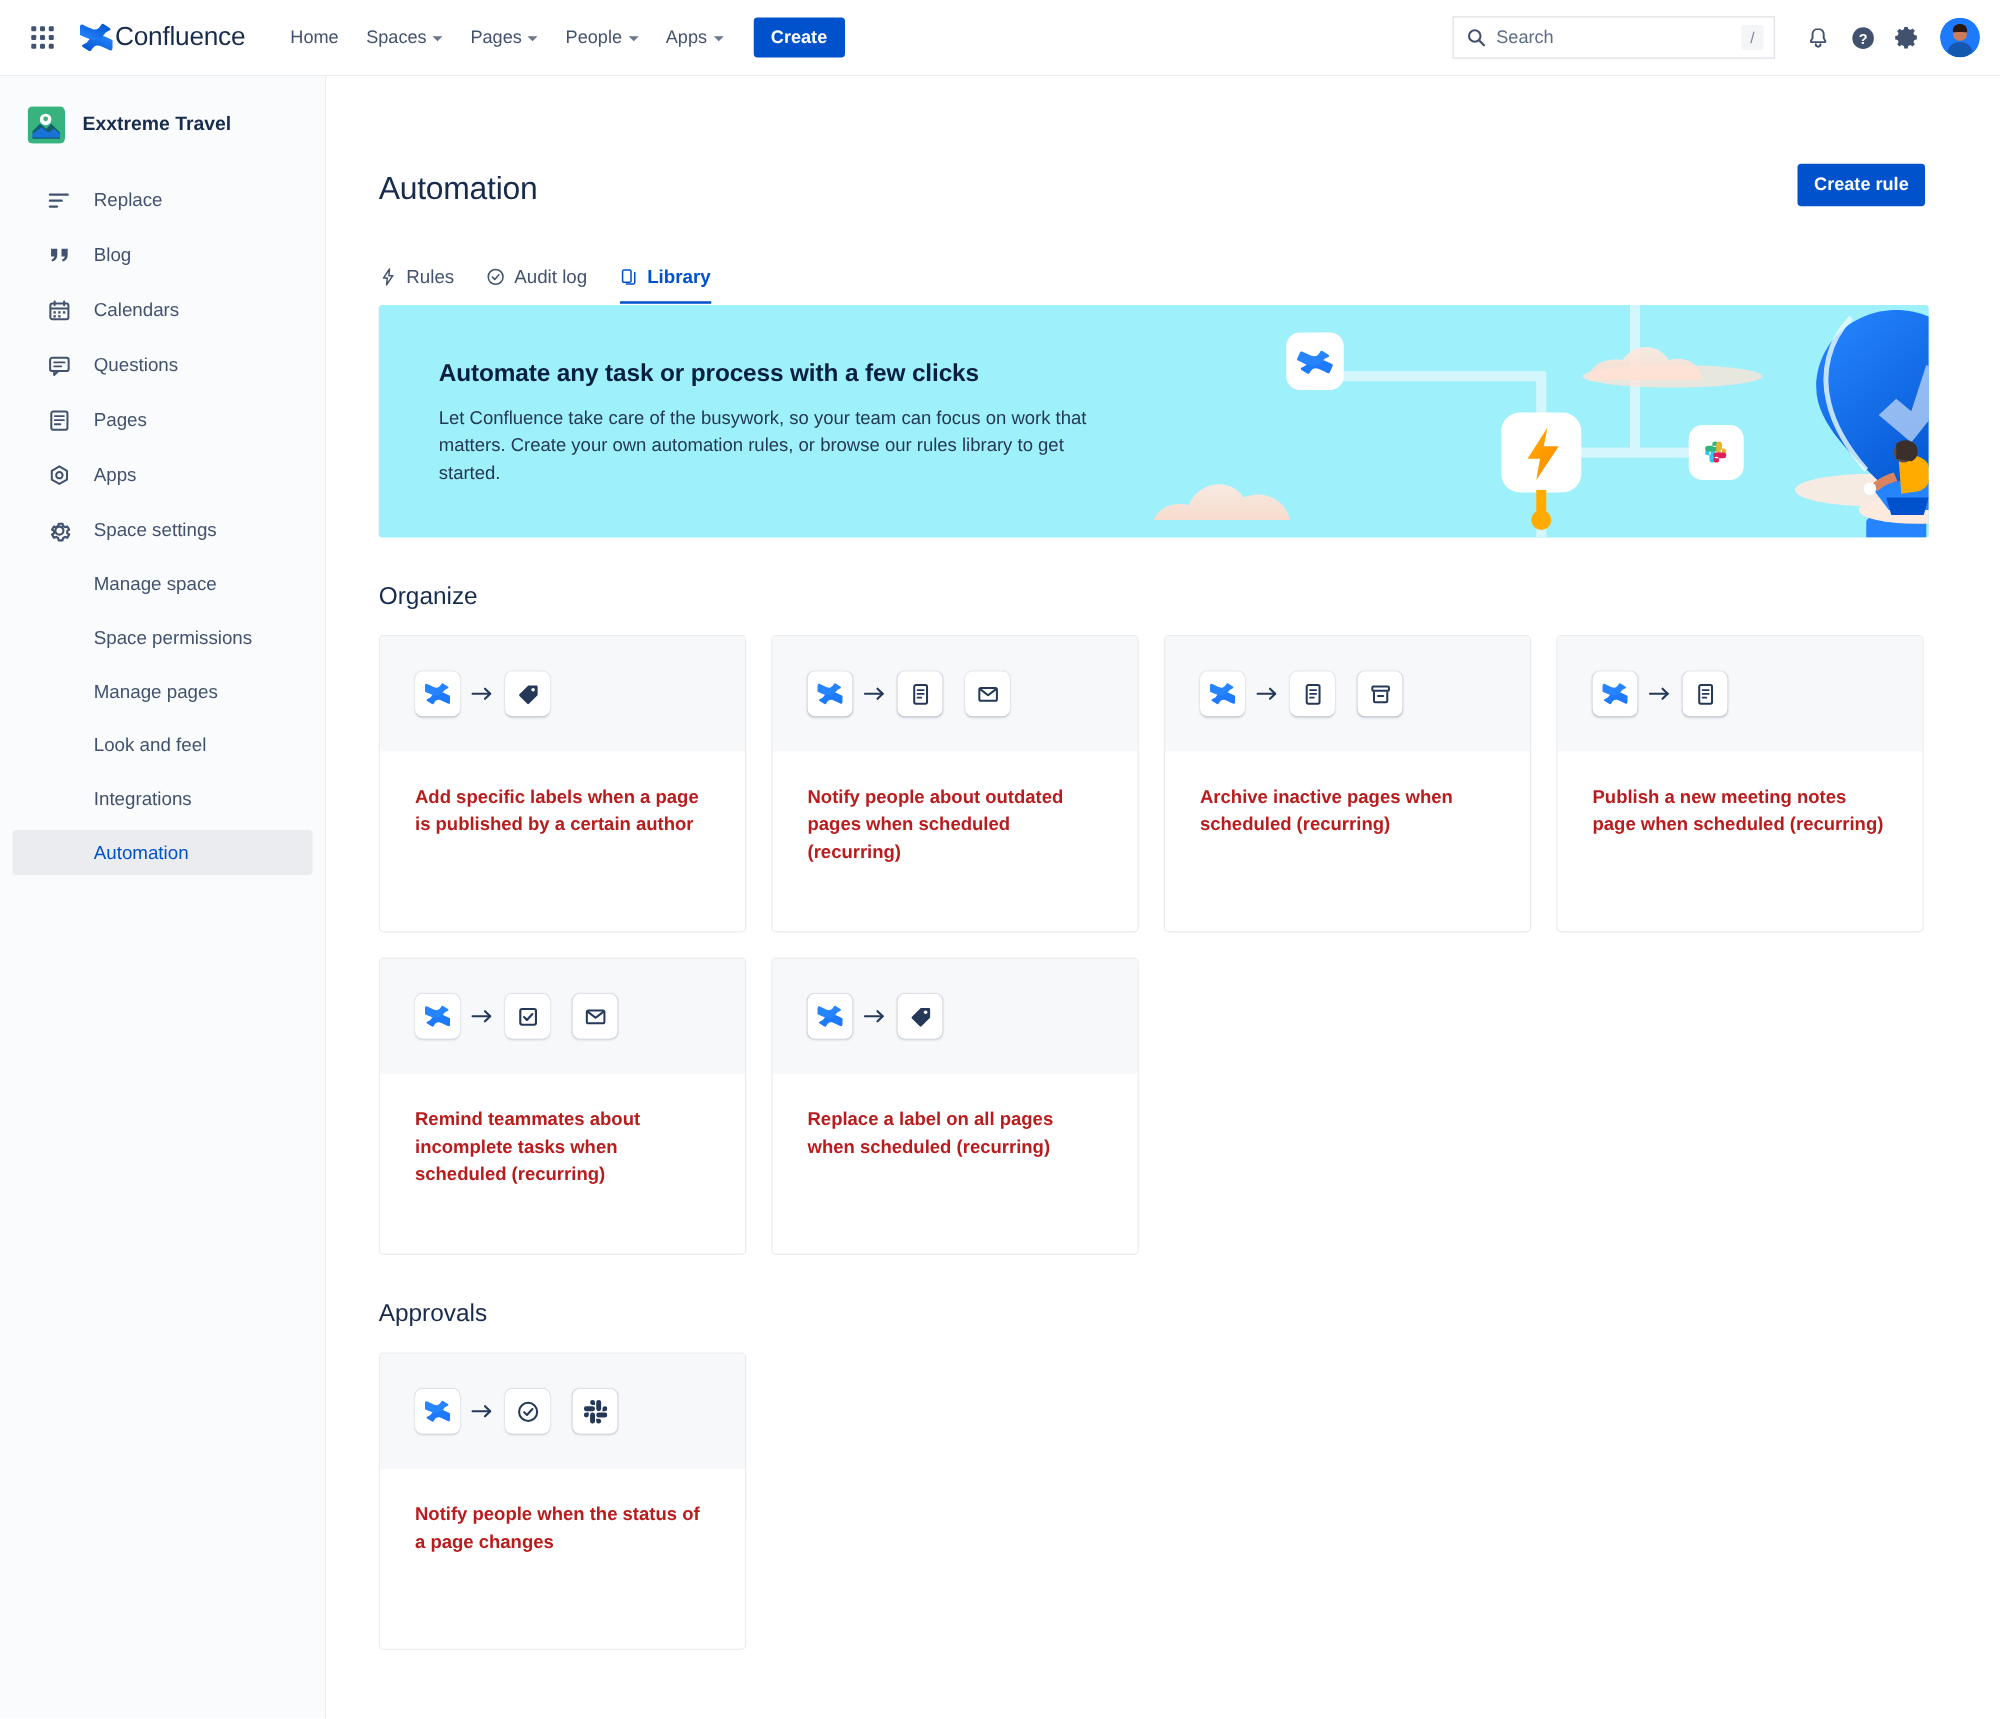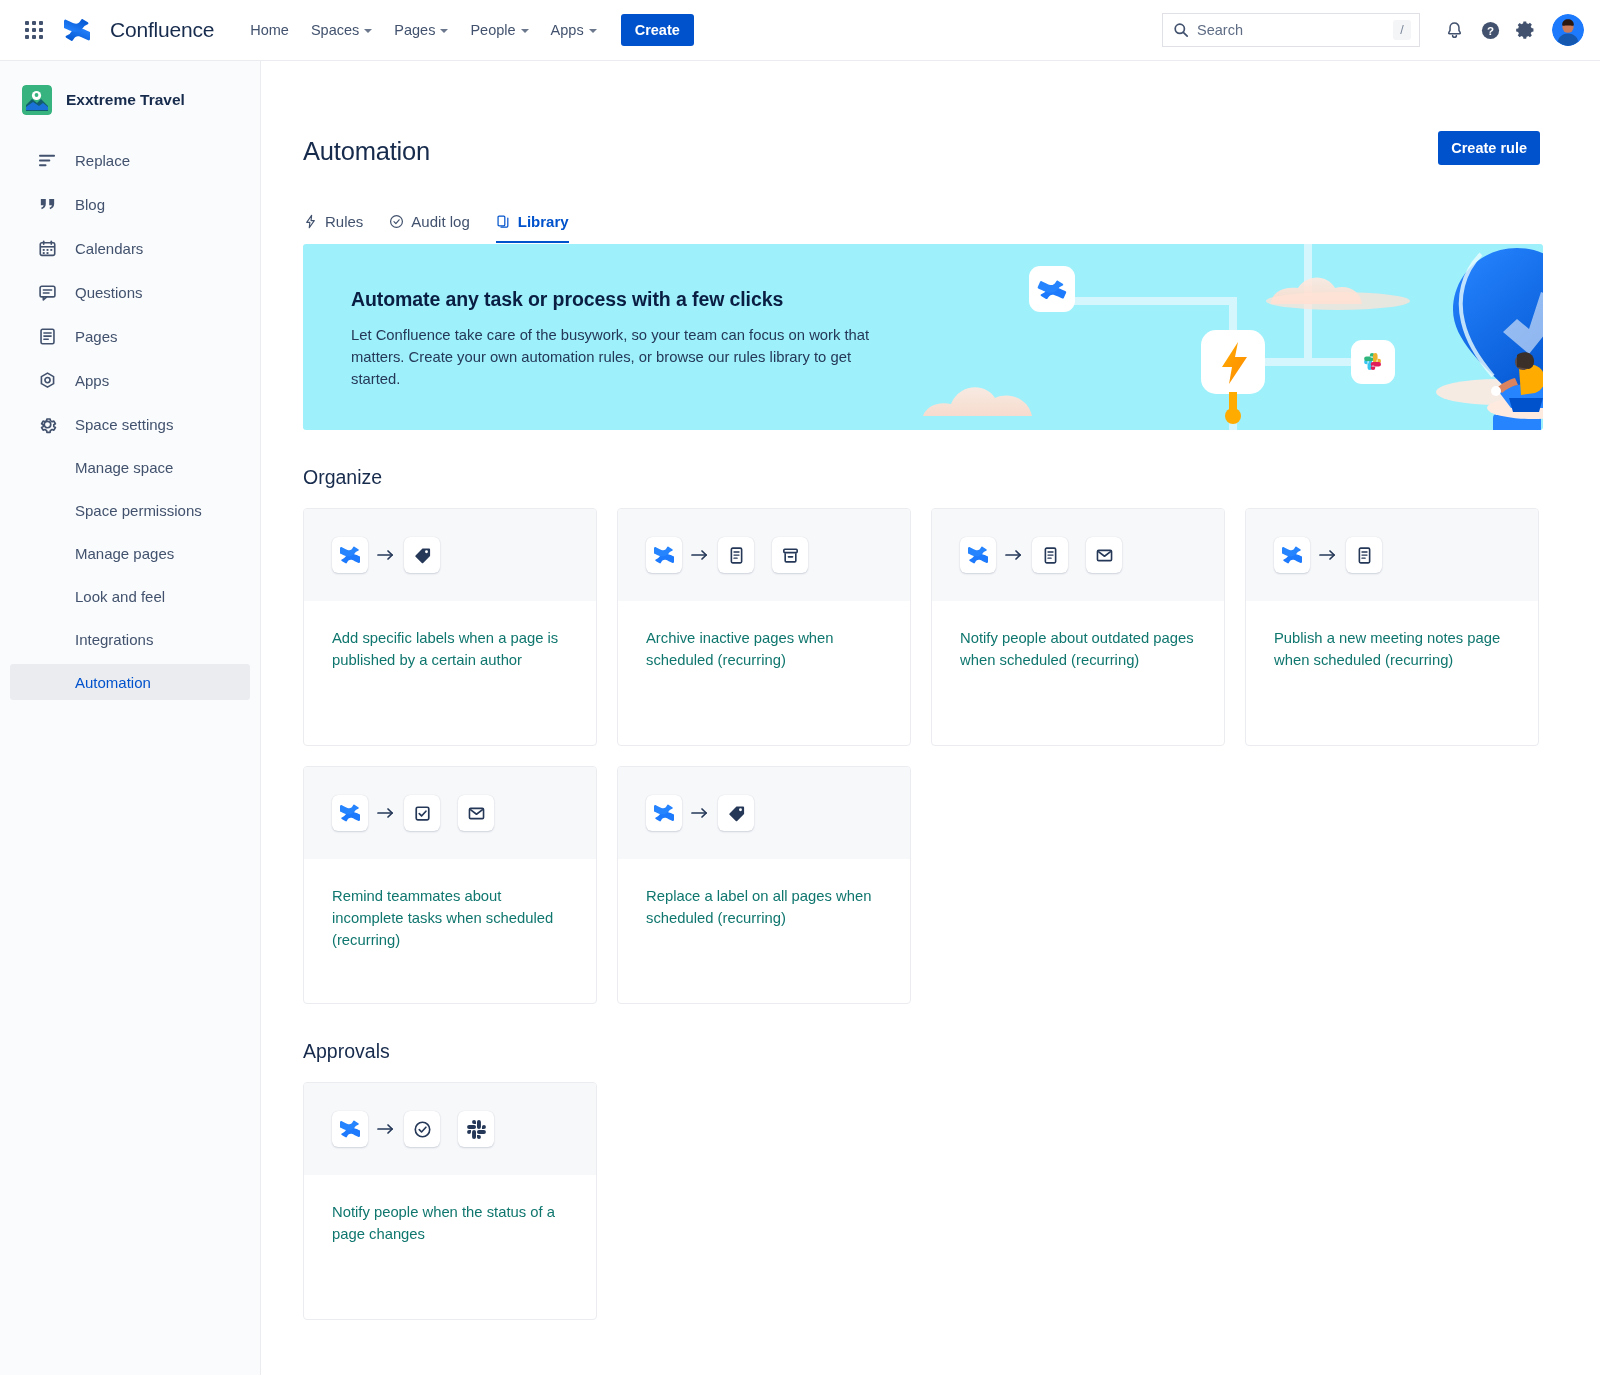--- a/index.html
+++ b/index.html
@@ -21,21 +21,21 @@
     position: relative;
   }
   .app-switcher {
     width: 32px; height: 32px;
     display: flex; align-items: center; justify-content: center;
     border-radius: 3px; cursor: pointer; flex: 0 0 auto;
   }
   .grid9 { display: grid; grid-template-columns: repeat(3,4px); grid-template-rows: repeat(3,4px); gap: 3px; }
   .grid9 i { width: 4px; height: 4px; background: #42526e; border-radius: 1px; display: block; }
 
-  .brand { display: flex; align-items: center; gap: 20px; margin-left: 14px; cursor: pointer; flex: 0 0 auto; }
+  .brand { display: flex; align-items: center; gap: 2px; margin-left: 14px; cursor: pointer; flex: 0 0 auto; }
   .brand-mark { width: 26px; height: 26px; display: block; }
   .brand-name { font-size: 21px; color: #172b4d; letter-spacing: -0.2px; }
 
   .nav-items { display: flex; align-items: center; margin-left: 26px; gap: 2px; flex: 0 0 auto; }
   .nav-item {
     display: flex; align-items: center; gap: 5px;
     height: 32px; padding: 0 10px; border-radius: 3px;
     font-size: 14.5px; color: #42526e; cursor: pointer; white-space: nowrap;
   }
   .caret { width: 0; height: 0; border-left: 4px solid transparent; border-right: 4px solid transparent; border-top: 4.5px solid #6b778c; display:block; margin-top: 2px; }
@@ -147,21 +147,21 @@
     display: flex; align-items: center; gap: 8px;
     padding-left: 28px;
   }
   .chip {
     width: 36px; height: 36px; background: #fff; border-radius: 6px;
     box-shadow: 0 1px 2px rgba(9,30,66,0.16), 0 0 1px rgba(9,30,66,0.14);
     display: flex; align-items: center; justify-content: center; flex: 0 0 auto;
   }
   .arrow-sep { display: flex; align-items: center; justify-content: center; width: 20px; flex: 0 0 auto; }
   .card-body { padding: 26px 28px 0 28px; }
-  .card-text { font-size: 14.8px; line-height: 22px; color: #0f766e; }
+  .card-text { font-size: 14.8px; line-height: 22px; color: #b91c1c; font-weight: bold; }
   .gap2 { width: 2px; flex: 0 0 auto; }
 </style>
 </head>
 <body>
 
 <div class="topnav">
 
   <div class="app-switcher">
     <span class="grid9">
       <i></i>
@@ -535,28 +535,27 @@
             <svg width="19" height="19" viewBox="0 0 20 20">
                 <rect x="4.6" y="2.2" width="10.8" height="15.6" rx="1.4" fill="none" stroke="#253858" stroke-width="1.7"></rect>
                 <line x1="7.4" y1="6.4" x2="12.6" y2="6.4" stroke="#253858" stroke-width="1.5" stroke-linecap="round"></line>
                 <line x1="7.4" y1="9.6" x2="12.6" y2="9.6" stroke="#253858" stroke-width="1.5" stroke-linecap="round"></line>
                 <line x1="7.4" y1="12.8" x2="10.6" y2="12.8" stroke="#253858" stroke-width="1.5" stroke-linecap="round"></line>
               </svg>
           </span>
           <span class="gap2"></span>
           <span class="chip">
             <svg width="19" height="19" viewBox="0 0 20 20">
-                <rect x="3" y="3.4" width="14" height="3.6" rx="1" fill="none" stroke="#253858" stroke-width="1.7"></rect>
-                <path d="M4.4 7.6v8c0 .6.5 1.1 1.1 1.1h9c.6 0 1.1-.5 1.1-1.1v-8" fill="none" stroke="#253858" stroke-width="1.7"></path>
-                <line x1="7.8" y1="11.4" x2="12.2" y2="11.4" stroke="#253858" stroke-width="1.7" stroke-linecap="round"></line>
+                <rect x="2.6" y="4.6" width="14.8" height="10.8" rx="1.3" fill="none" stroke="#253858" stroke-width="1.7"></rect>
+                <path d="M3.3 5.6L10 10.8l6.7-5.2" fill="none" stroke="#253858" stroke-width="1.7" stroke-linejoin="round"></path>
               </svg>
           </span>
         </div>
         <div class="card-body">
-          <div class="card-text">Archive inactive pages when scheduled (recurring)</div>
+          <div class="card-text">Notify people about outdated pages when scheduled (recurring)</div>
         </div>
       </div>
 
       <div class="rule-card">
         <div class="card-top">
           <span class="chip">
             <svg width="20" height="20" viewBox="0 0 32 32">
                 <path d="M2.2 23.4c-.4.7-.2 1.6.5 2l6.2 3.8c.7.4 1.6.2 2-.5l.6-1c3.2-5.2 6.4-4.6 12.1-1.9l6.2 2.9c.7.3 1.6 0 1.9-.7l3-6.7c.3-.7 0-1.6-.7-1.9-1.3-.6-3.9-1.8-6.2-2.9-8.5-4.1-15.7-3.9-20.9 4.4z" fill="#1d7afc"></path>
                 <path d="M29.8 8.6c.4-.7.2-1.6-.5-2l-6.2-3.8c-.7-.5-1.6-.2-2 .5l-.6 1c-3.2 5.2-6.4 4.6-12.1 1.9L2.3 3.3c-.7-.3-1.6 0-1.9.7l-3 6.7c-.3.7 0 1.6.7 1.9 1.3.6 3.9 1.8 6.2 2.9 8.5 4.1 15.7 3.9 20.9-4.4z" fill="#2684ff"></path>
               </svg>
@@ -571,27 +570,28 @@
             <svg width="19" height="19" viewBox="0 0 20 20">
                 <rect x="4.6" y="2.2" width="10.8" height="15.6" rx="1.4" fill="none" stroke="#253858" stroke-width="1.7"></rect>
                 <line x1="7.4" y1="6.4" x2="12.6" y2="6.4" stroke="#253858" stroke-width="1.5" stroke-linecap="round"></line>
                 <line x1="7.4" y1="9.6" x2="12.6" y2="9.6" stroke="#253858" stroke-width="1.5" stroke-linecap="round"></line>
                 <line x1="7.4" y1="12.8" x2="10.6" y2="12.8" stroke="#253858" stroke-width="1.5" stroke-linecap="round"></line>
               </svg>
           </span>
           <span class="gap2"></span>
           <span class="chip">
             <svg width="19" height="19" viewBox="0 0 20 20">
-                <rect x="2.6" y="4.6" width="14.8" height="10.8" rx="1.3" fill="none" stroke="#253858" stroke-width="1.7"></rect>
-                <path d="M3.3 5.6L10 10.8l6.7-5.2" fill="none" stroke="#253858" stroke-width="1.7" stroke-linejoin="round"></path>
+                <rect x="3" y="3.4" width="14" height="3.6" rx="1" fill="none" stroke="#253858" stroke-width="1.7"></rect>
+                <path d="M4.4 7.6v8c0 .6.5 1.1 1.1 1.1h9c.6 0 1.1-.5 1.1-1.1v-8" fill="none" stroke="#253858" stroke-width="1.7"></path>
+                <line x1="7.8" y1="11.4" x2="12.2" y2="11.4" stroke="#253858" stroke-width="1.7" stroke-linecap="round"></line>
               </svg>
           </span>
         </div>
         <div class="card-body">
-          <div class="card-text">Notify people about outdated pages when scheduled (recurring)</div>
+          <div class="card-text">Archive inactive pages when scheduled (recurring)</div>
         </div>
       </div>
 
       <div class="rule-card">
         <div class="card-top">
           <span class="chip">
             <svg width="20" height="20" viewBox="0 0 32 32">
                 <path d="M2.2 23.4c-.4.7-.2 1.6.5 2l6.2 3.8c.7.4 1.6.2 2-.5l.6-1c3.2-5.2 6.4-4.6 12.1-1.9l6.2 2.9c.7.3 1.6 0 1.9-.7l3-6.7c.3-.7 0-1.6-.7-1.9-1.3-.6-3.9-1.8-6.2-2.9-8.5-4.1-15.7-3.9-20.9 4.4z" fill="#1d7afc"></path>
                 <path d="M29.8 8.6c.4-.7.2-1.6-.5-2l-6.2-3.8c-.7-.5-1.6-.2-2 .5l-.6 1c-3.2 5.2-6.4 4.6-12.1 1.9L2.3 3.3c-.7-.3-1.6 0-1.9.7l-3 6.7c-.3.7 0 1.6.7 1.9 1.3.6 3.9 1.8 6.2 2.9 8.5 4.1 15.7 3.9 20.9-4.4z" fill="#2684ff"></path>
               </svg>

